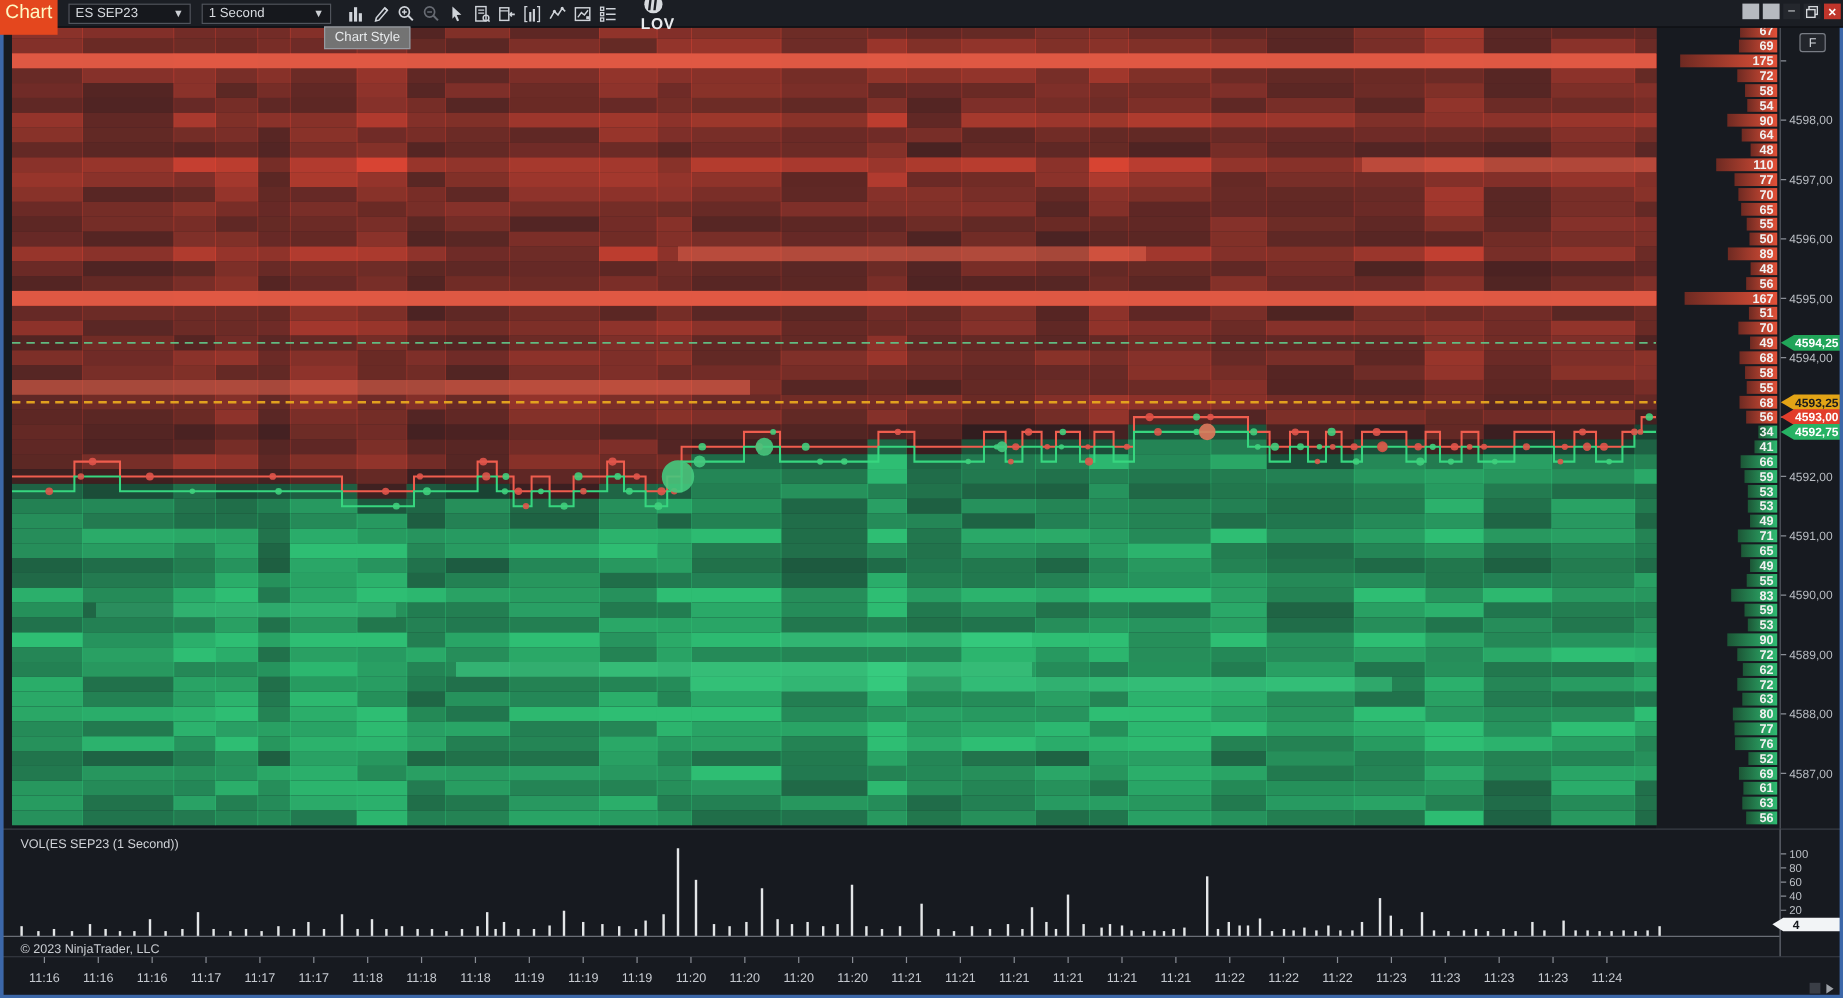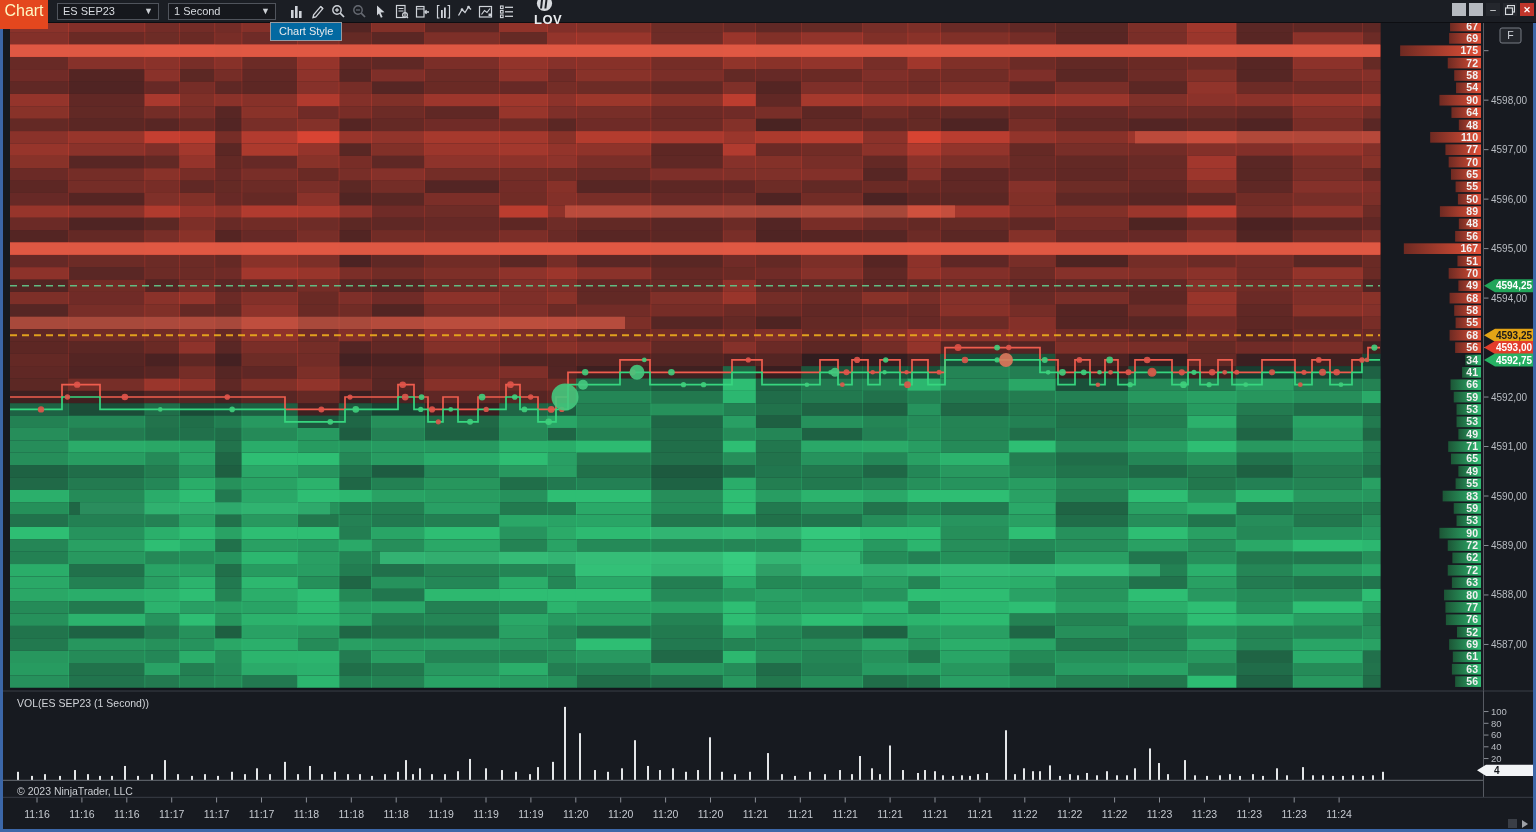--- a/index.html
+++ b/index.html
@@ -21,21 +21,21 @@
   .icon-btn svg{display:block;}
   #logo-wrap{display:flex;align-items:center;margin-left:10px;flex-direction:column;}
   #lov{color:#e9ebee;font-size:13px;font-weight:bold;letter-spacing:.5px;margin-left:7px;}
   #winctl{position:absolute;right:2px;top:3px;display:flex;align-items:center;gap:3px;z-index:6;}
   .wbtn{width:14px;height:13px;display:flex;align-items:center;justify-content:center;font-size:10px;}
   .wsq{background:#b6bac0;}
   .wmin{background:#24272d;color:#e8eaec;}
   .wres{background:#24272d;}
   .wclose{background:#c0352b;color:#fff;font-weight:bold;font-size:9px;}
   
-  #tooltip{position:absolute;left:270px;top:22px;background:#0369a1;border:1px solid #969aa1;
+  #tooltip{position:absolute;left:270px;top:22px;background:#737373;border:1px solid #969aa1;
     color:#e8eaec;font-size:11px;padding:2px 8px 3px 8px;z-index:5;white-space:nowrap;}
   
   .edge{position:absolute;background:#3c67a8;z-index:3;}
   #edgeL{left:0;top:23px;width:3px;height:809px;}
   #edgeR{right:0;top:18px;width:3px;height:814px;}
   #edgeB{left:0;top:829px;width:1536px;height:3px;}
   #chart-svg{position:absolute;left:0;top:23px;z-index:1;}
 </style>
 </head>
 <body>

